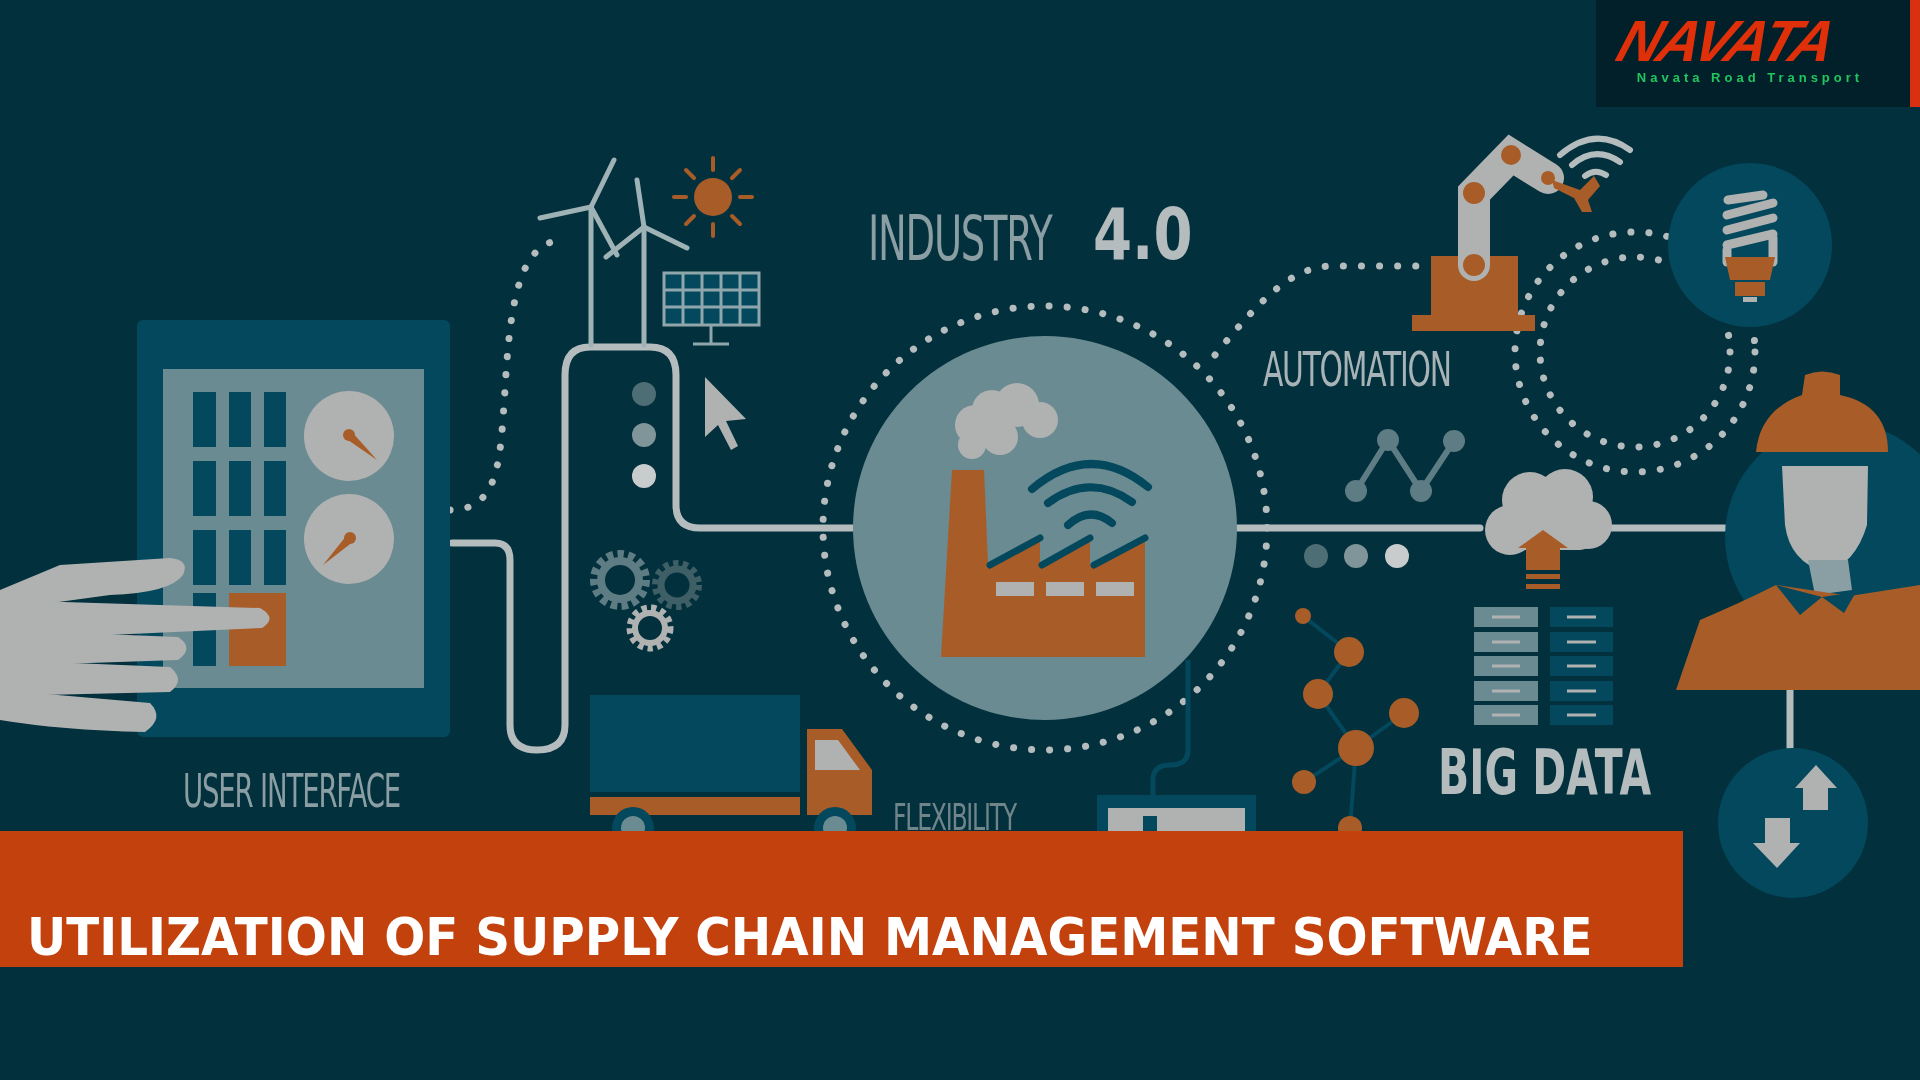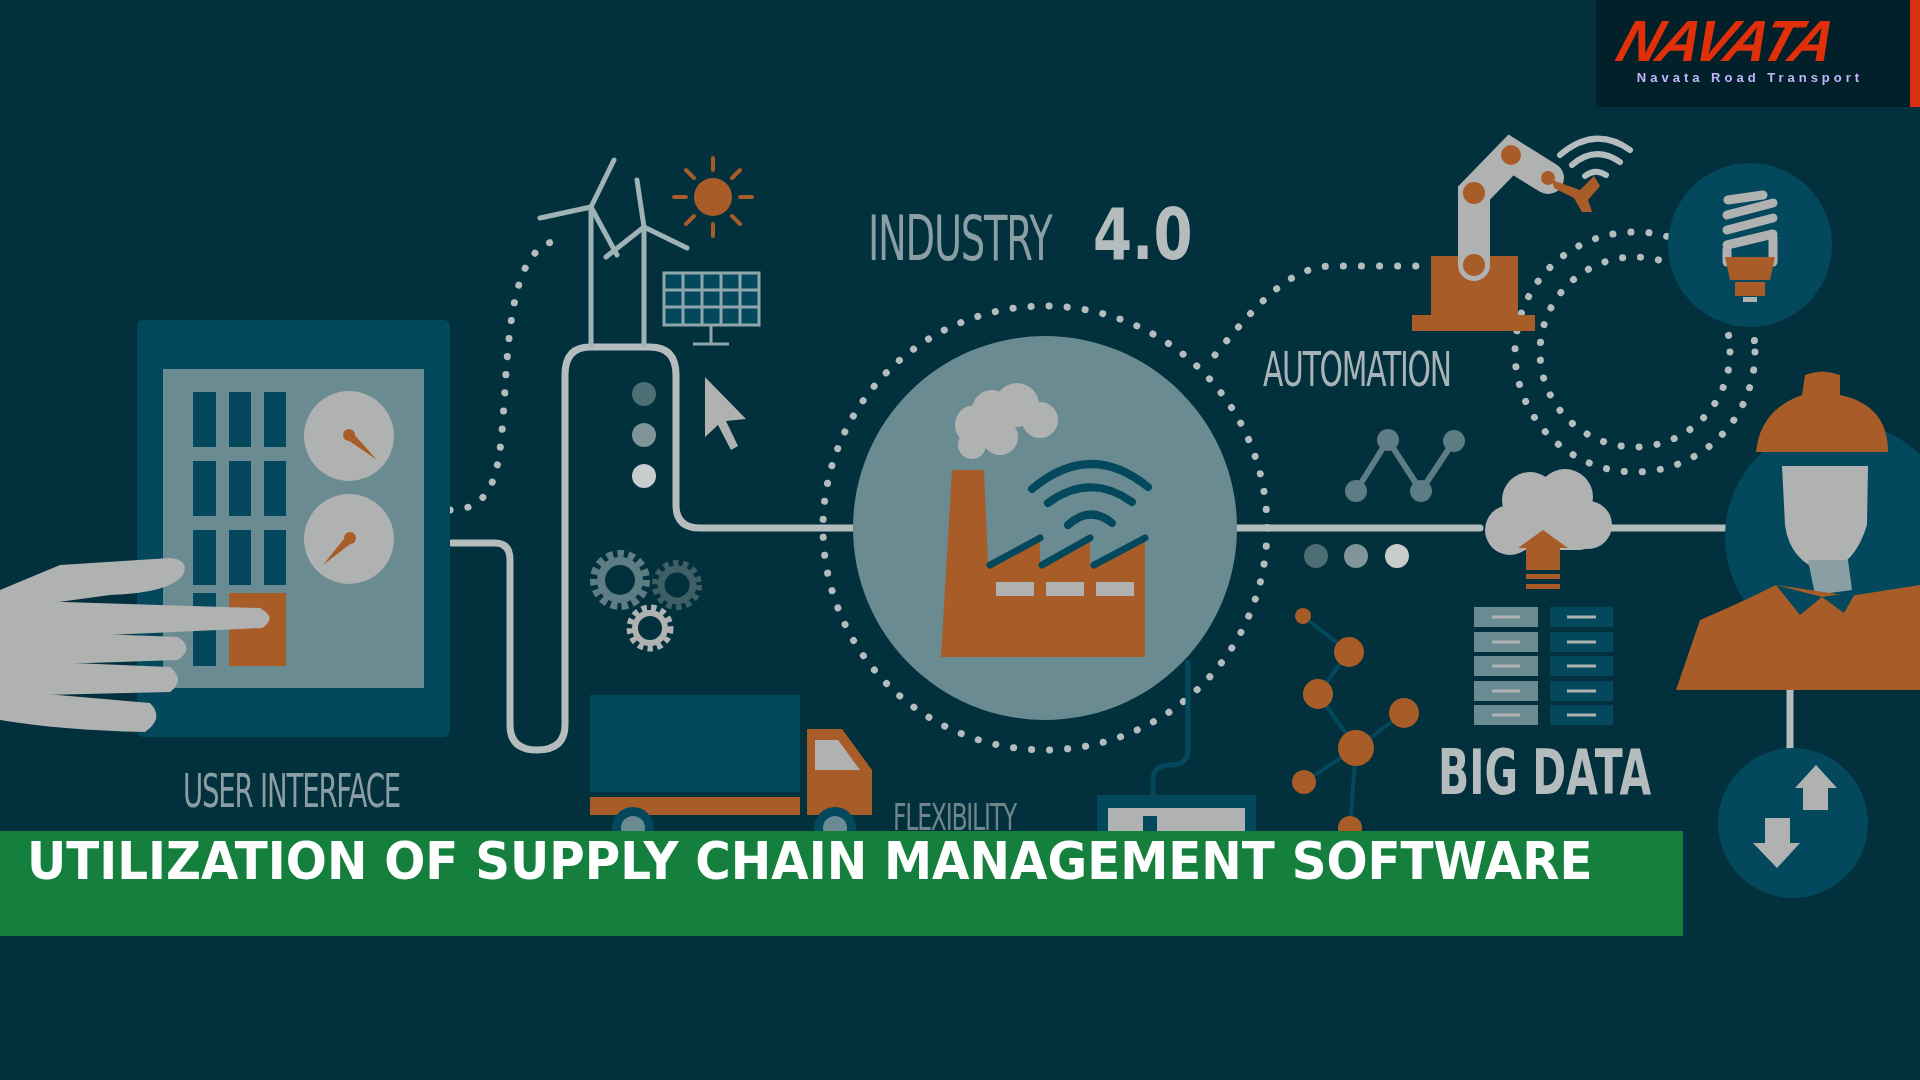--- a/index.html
+++ b/index.html
@@ -1,24 +1,24 @@
 <!DOCTYPE html>
 <html><head>
 <meta charset="utf-8">
 <style>
   html, body { margin:0; padding:0; }
   body { width:1920px; height:1080px; overflow:hidden; background:#02303c; position:relative; font-family:"Liberation Sans", sans-serif; }
   #art { position:absolute; left:0; top:0; width:1920px; height:1080px; }
   .logo-box { position:absolute; left:1596px; top:0; width:314px; height:107px; background:#012029; }
   .logo-bar { position:absolute; left:1910px; top:0; width:10px; height:107px; background:#d83010; }
   .logo-mark { position:absolute; left:1620px; top:12px; font-family:"Liberation Sans", sans-serif; font-weight:bold; font-style:italic; font-size:58px; color:#e0300a; letter-spacing:-2px; line-height:1; transform:skewX(-18deg); }
-  .logo-tag { position:absolute; left:1610px; top:70px; width:280px; text-align:center; font-size:13px; letter-spacing:4px; color:#c4b5fd; font-weight:bold; }
+  .logo-tag { position:absolute; left:1610px; top:70px; width:280px; text-align:center; font-size:13px; letter-spacing:4px; color:#22c55e; font-weight:bold; }
   .label-thin { position:absolute; font-family:"DejaVu Sans", sans-serif; color:#8a9ea3; letter-spacing:-2px; transform-origin:left top; white-space:nowrap; line-height:1; font-weight:normal; }
   .label-bold { position:absolute; font-family:"DejaVu Sans", sans-serif; color:#b5bcbe; font-weight:bold; transform-origin:left top; white-space:nowrap; line-height:1; }
-  .banner { position:absolute; left:0; top:831px; width:1683px; height:105px; background:#15803d; display:flex; align-items:flex-start; }
+  .banner { position:absolute; left:0; top:831px; width:1683px; height:136px; background:#c2410c; display:flex; align-items:flex-end; }
   .banner-title { margin-left:27px; color:#ffffff; font-family:"DejaVu Sans", sans-serif; font-weight:bold; font-size:52px; letter-spacing:0px; white-space:nowrap; transform:scaleX(0.93); transform-origin:left center; }
 </style>
 </head>
 <body>
 
 <svg id="art" viewBox="0 0 1920 1080" xmlns="http://www.w3.org/2000/svg">
 
   <g fill="none" stroke="#b5bcbe" stroke-width="7" stroke-linecap="round" stroke-dasharray="0.1 18">
     <path d="M450 510 C 500 510, 500 460, 505 390 C 510 300, 520 245, 560 240"></path>
     <circle cx="1045" cy="528" r="222"></circle>

